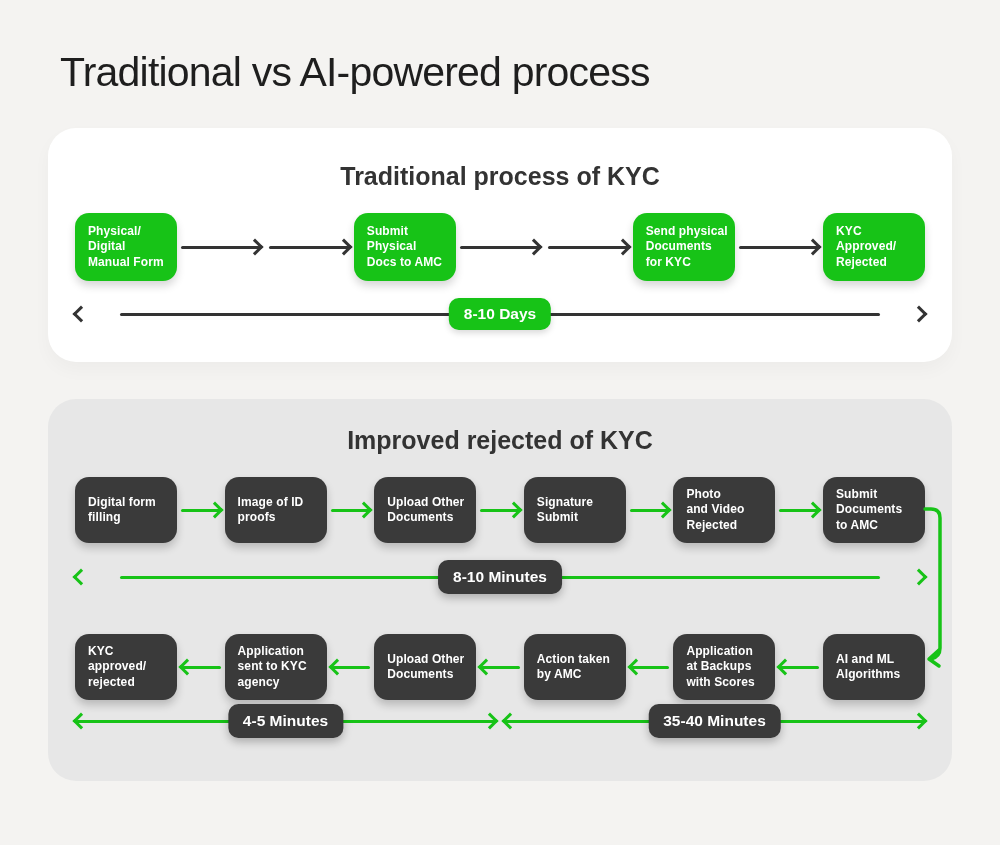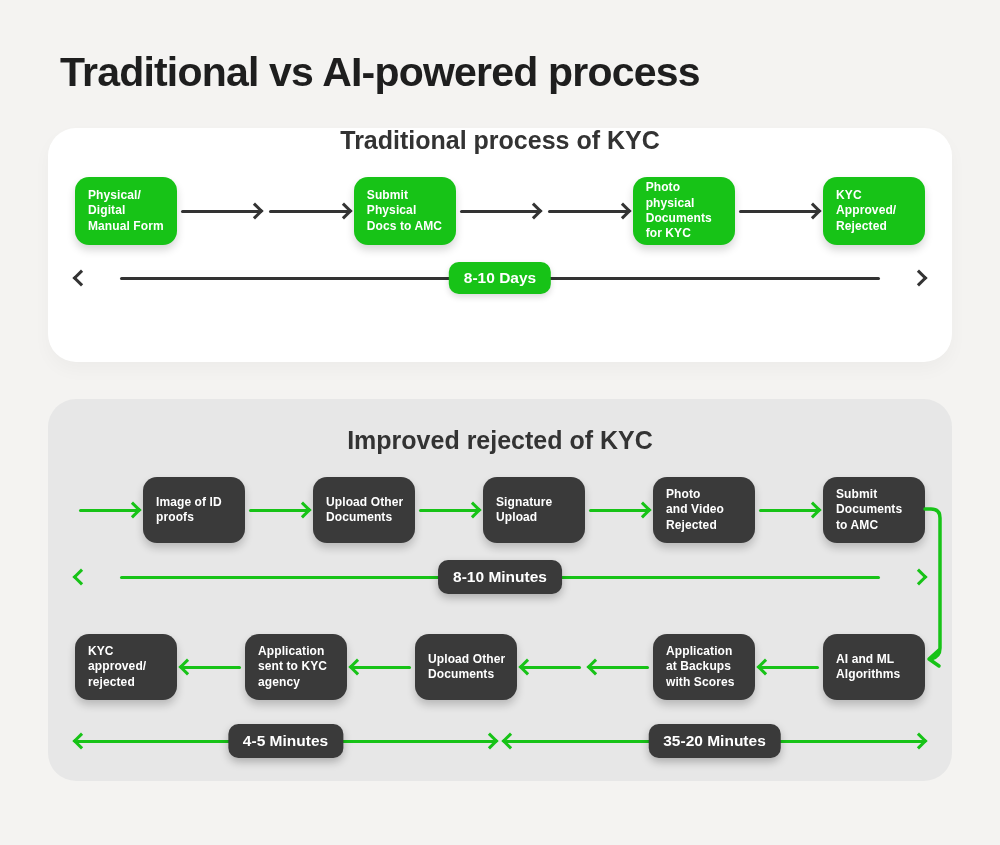--- a/index.html
+++ b/index.html
@@ -6,33 +6,33 @@
   body{
     width:1000px;height:845px;
     background:var(--page_bg,#F4F3F1);
     font-family:"Liberation Sans",sans-serif;
     -webkit-font-smoothing:antialiased;
   }
   .page{position:relative;width:1000px;height:845px;overflow:hidden;}
 
   .main-title{
     margin:0;padding:50px 0 0 60px;
-    font-size:41px;font-weight:bold;letter-spacing:-0.8px;
+    font-size:41px;font-weight:normal;letter-spacing:-0.8px;
     color:#1E1E1E;line-height:1.1;
   }
 
   .panel{margin:0 48px;border-radius:28px;position:relative;box-sizing:border-box;}
   .panel-white{margin-top:33px;height:234px;background:var(--panel_white,#FFFFFF);
     box-shadow:0 8px 18px rgba(0,0,0,0.03);}
   .panel-gray{margin-top:37px;height:382px;background:var(--panel_gray,#E7E7E7);}
 
   .panel-title{
     margin:0;text-align:center;font-size:25px;font-weight:bold;color:#333;line-height:24px;
   }
-  .panel-white .panel-title{}
+  .panel-white .panel-title{padding-top:36px;}
   .panel-gray  .panel-title{padding-top:29px;}
 
   .flow-row{display:flex;align-items:center;margin:25px 27px 0;height:68px;}
   .panel-gray .flow-row{height:66px;}
   .panel-gray .flow-row.row2{margin-top:40px;}
 
   .step{
     width:102px;flex:none;height:68px;border-radius:14px;
     display:flex;align-items:center;box-sizing:border-box;
     padding:0 5px 0 13px;
@@ -50,21 +50,21 @@
   .line{flex:1;height:3px;background:currentColor;border-radius:2px;}
   .chev{width:9px;height:9px;flex:none;
     border-top:3px solid currentColor;border-right:3px solid currentColor;}
   .chev-r{transform:rotate(45deg);margin-left:-11px;}
   .chev-l{transform:rotate(-135deg);margin-right:-11px;}
 
   .duration-row{position:relative;display:flex;align-items:center;margin:18px 27px 0;height:30px;gap:44px;}
   .duration-row.dark{color:var(--arrow_dark,#333333);}
   .duration-row.green{color:var(--green,#17C317);}
   .panel-gray .duration-row{height:34px;margin-top:17px;}
-  .panel-gray .duration-row.bottom{margin-top:24px;display:flex;gap:8px;}
+  .panel-gray .duration-row.bottom{margin-top:4px;display:flex;gap:8px;}
   .half-arrow{flex:1;position:relative;display:flex;align-items:center;color:var(--green,#17C317);}
 
   .pill{
     position:absolute;left:50%;top:50%;transform:translate(-50%,-50%);
     color:#fff;font-weight:bold;font-size:15.5px;white-space:nowrap;
     border-radius:10px;
   }
   .pill-green{background:var(--green,#17C317);padding:7px 15px;box-shadow:0 3px 6px rgba(0,0,0,0.15);}
   .pill-dark{background:var(--dark_box,#3A3A3A);padding:8px 15px;box-shadow:0 4px 8px rgba(0,0,0,0.25);}
 
@@ -104,21 +104,21 @@
       </div>
       <div class="connector dark">
         <i class="line"></i>
           <i class="chev chev-r"></i>
       </div>
       <div class="connector dark">
         <i class="line"></i>
           <i class="chev chev-r"></i>
       </div>
       <div class="step step-green">
-        <span>Photo physical
+        <span>Send physical
 Documents
 for KYC</span>
       </div>
       <div class="connector dark">
         <i class="line"></i>
           <i class="chev chev-r"></i>
       </div>
       <div class="step step-green">
         <span>KYC
 Approved/
@@ -131,20 +131,24 @@
       <i class="line"></i>
       <i class="chev chev-r"></i>
       <span class="pill pill-green">8-10 Days</span>
     </div>
   </section>
 
   <section class="panel panel-gray">
     <h2 class="panel-title">Improved rejected of KYC</h2>
 
     <div class="flow-row">
+      <div class="step step-dark">
+        <span>Digital form
+filling</span>
+      </div>
       <div class="connector green">
         <i class="line"></i>
           <i class="chev chev-r"></i>
       </div>
       <div class="step step-dark">
         <span>Image of ID
 proofs</span>
       </div>
       <div class="connector green">
         <i class="line"></i>
@@ -153,21 +157,21 @@
       <div class="step step-dark">
         <span>Upload Other
 Documents</span>
       </div>
       <div class="connector green">
         <i class="line"></i>
           <i class="chev chev-r"></i>
       </div>
       <div class="step step-dark">
         <span>Signature
-Upload</span>
+Submit</span>
       </div>
       <div class="connector green">
         <i class="line"></i>
           <i class="chev chev-r"></i>
       </div>
       <div class="step step-dark">
         <span>Photo
 and Video
 Rejected</span>
       </div>
@@ -209,20 +213,24 @@
           <i class="line"></i>
       </div>
       <div class="step step-dark">
         <span>Upload Other
 Documents</span>
       </div>
       <div class="connector green">
         <i class="chev chev-l"></i>
           <i class="line"></i>
       </div>
+      <div class="step step-dark">
+        <span>Action taken
+by AMC</span>
+      </div>
       <div class="connector green">
         <i class="chev chev-l"></i>
           <i class="line"></i>
       </div>
       <div class="step step-dark">
         <span>Application
 at Backups
 with Scores</span>
       </div>
       <div class="connector green">
@@ -239,21 +247,21 @@
       <div class="half-arrow">
         <i class="chev chev-l"></i>
         <i class="line"></i>
         <i class="chev chev-r"></i>
         <span class="pill pill-dark">4-5 Minutes</span>
       </div>
       <div class="half-arrow">
         <i class="chev chev-l"></i>
         <i class="line"></i>
         <i class="chev chev-r"></i>
-        <span class="pill pill-dark">35-20 Minutes</span>
+        <span class="pill pill-dark">35-40 Minutes</span>
       </div>
     </div>
 
     <svg class="wrap-connector" viewBox="0 0 904 382">
       <path d="M 877 110 L 883 110 Q 892 110 892 119 L 892 249 Q 892 258 883 260" fill="none" stroke="currentColor" stroke-width="3.5" stroke-linecap="round" stroke-linejoin="round"></path>
       <polyline points="891,251 881,260 891,267" fill="none" stroke="currentColor" stroke-width="3.5" stroke-linecap="round" stroke-linejoin="round"></polyline>
     </svg>
   </section>
 
 </div>

